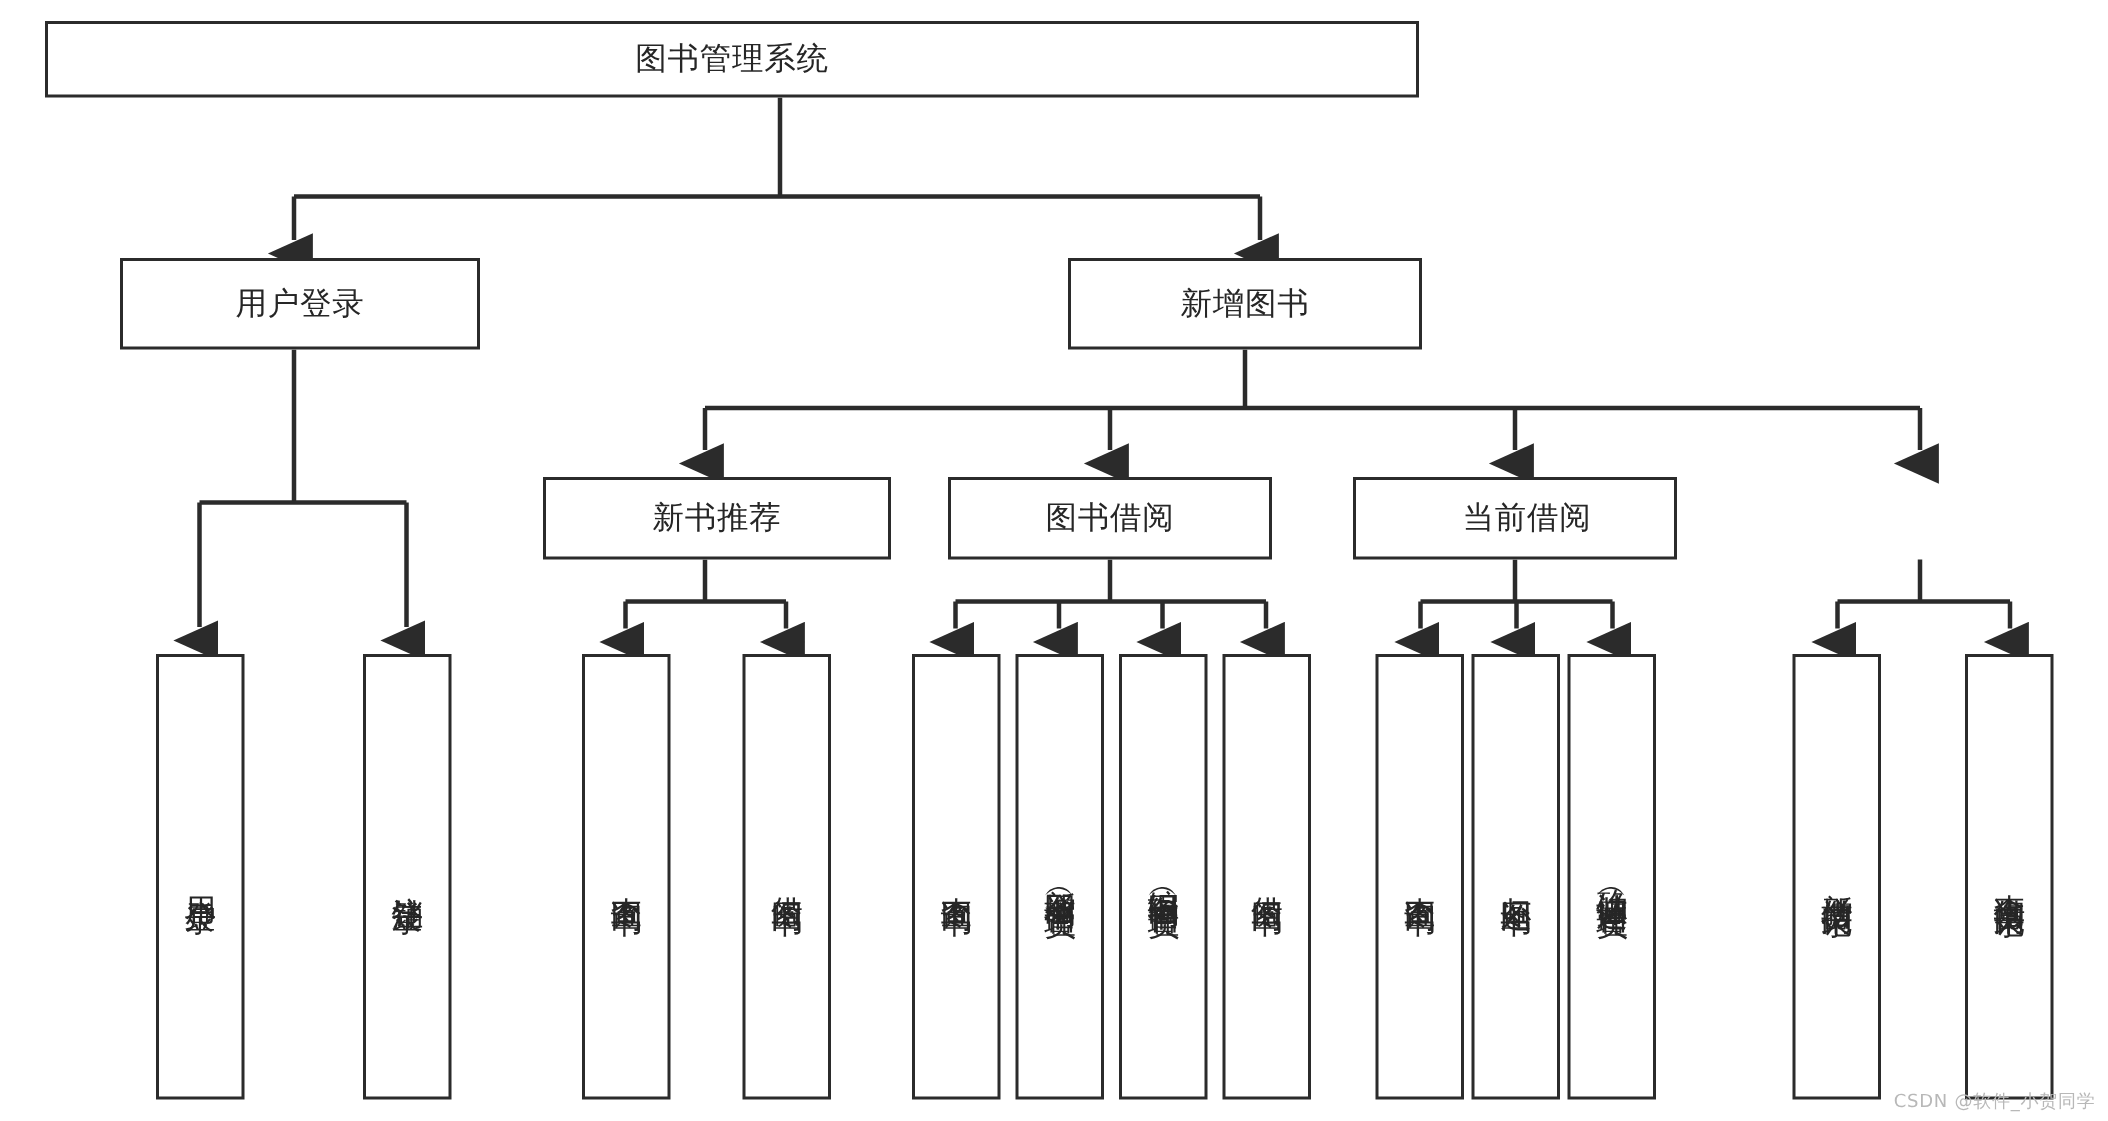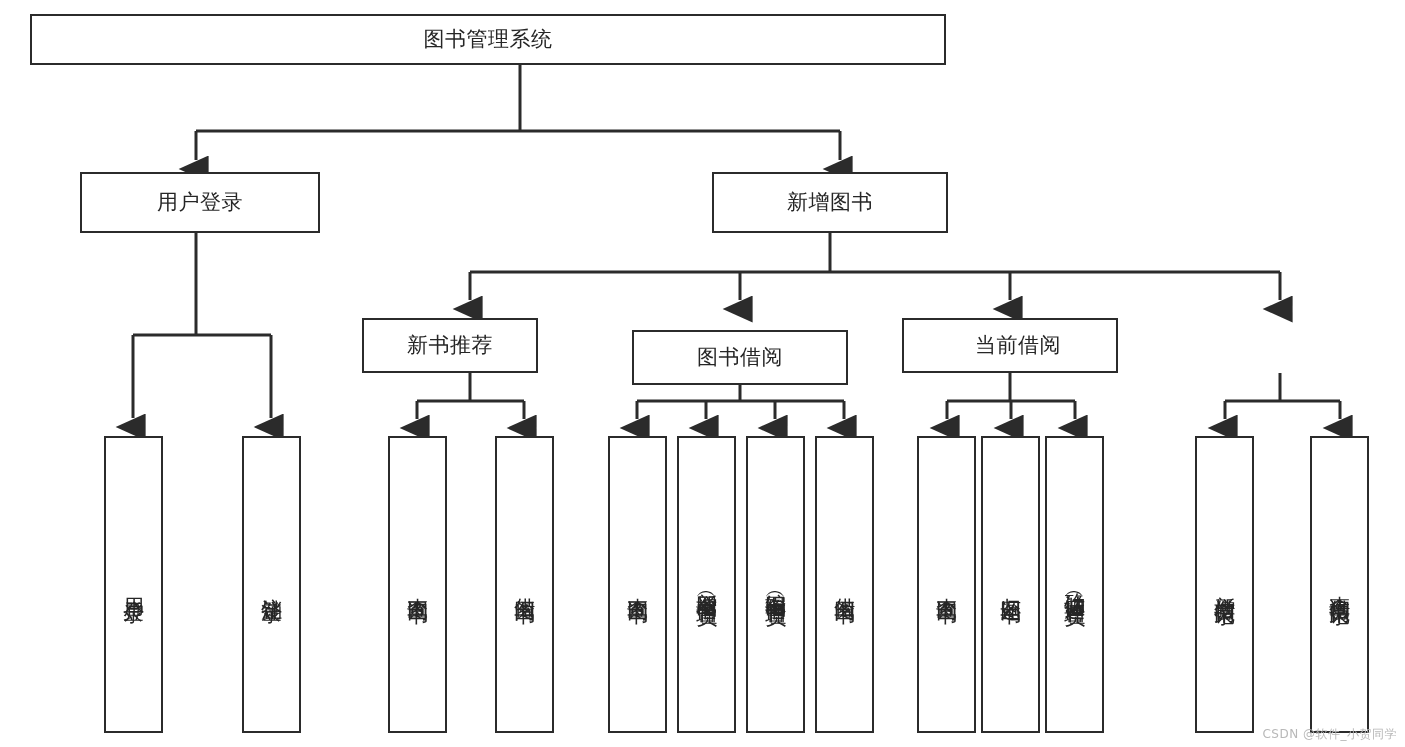--- a/index.html
+++ b/index.html
@@ -125,24 +125,24 @@
     <span>图书管理系统</span>
   </div>
 
   <div class="node node-h" style="left:80px; top:172px; width:240px; height:61px;">
     <span>用户登录</span>
   </div>
   <div class="node node-h" style="left:712px; top:172px; width:236px; height:61px;">
     <span>新增图书</span>
   </div>
 
-  <div class="node node-h" style="left:362px; top:318px; width:176px; height:55px;">
+  <div class="node node-h" style="left:362px; top:318px; width:232px; height:55px;">
     <span>新书推荐</span>
   </div>
-  <div class="node node-h" style="left:632px; top:330px; width:216px; height:55px;">
+  <div class="node node-h" style="left:632px; top:318px; width:216px; height:55px;">
     <span>图书借阅</span>
   </div>
   <div class="node node-h" style="left:902px; top:318px; width:216px; height:55px;padding-left:16px;">
     <span>当前借阅</span>
   </div>
 
   <div class="node node-v" style="left:104px; top:436px; width:59px; height:297px;">
     <span class="vtext">用户登录</span>
   </div>
   <div class="node node-v" style="left:242px; top:436px; width:59px; height:297px;">

